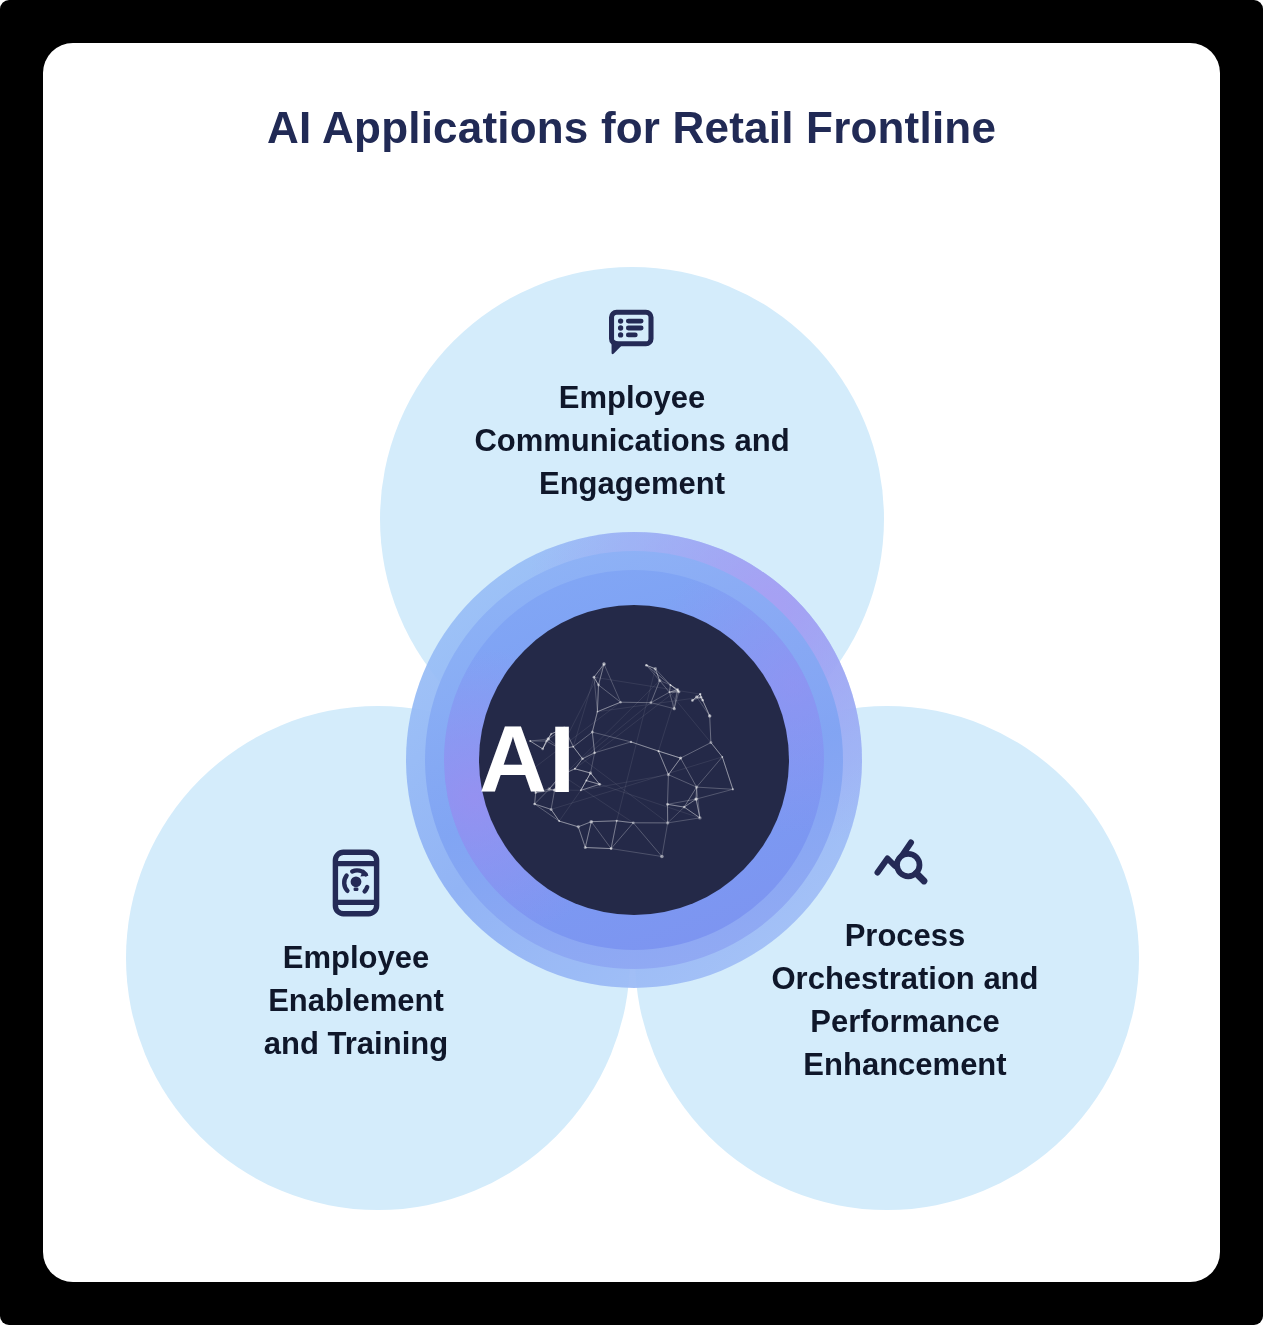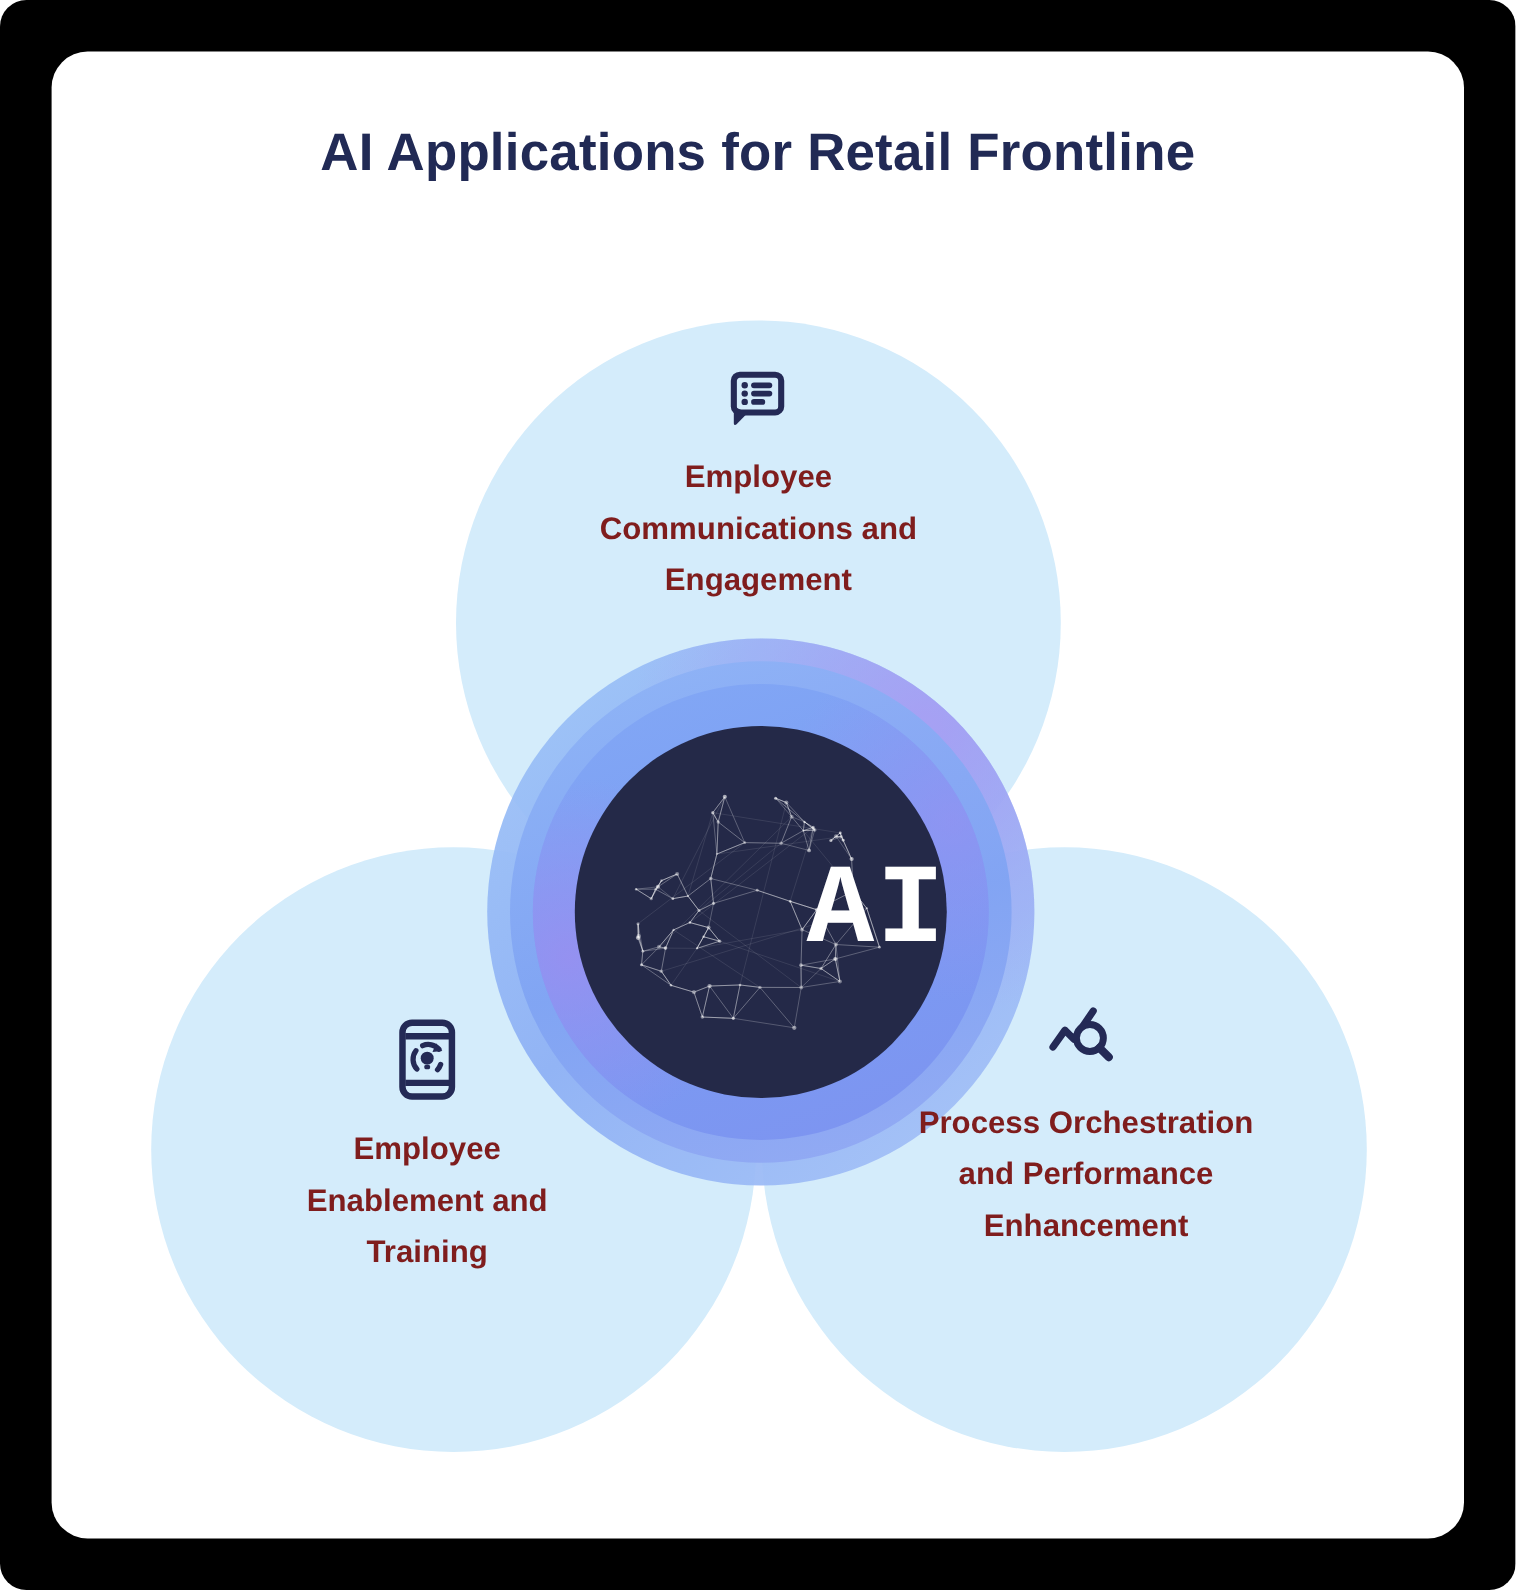--- a/index.html
+++ b/index.html
@@ -1,18 +1,18 @@
 <!DOCTYPE html>
 <html><head>
 <meta charset="utf-8">
 <style>
   html,body{margin:0;padding:0;background:#ffffff;}
   *{box-sizing:border-box;}
   .stage{position:relative;width:1263px;height:1325px;font-family:"Liberation Sans",sans-serif;}
-  .frame{position:absolute;inset:0;background:#000000;border-radius:22px;}
+  .frame{position:absolute;inset:0;background:#000000;border-radius:9px;}
   .card{position:absolute;inset:43px;background:#ffffff;border-radius:30px;overflow:hidden;isolation:isolate;}
 
   .title{position:absolute;top:58px;left:0;width:100%;text-align:center;
          font-size:44px;line-height:53px;font-weight:700;letter-spacing:.2px;color:#212a55;}
 
   .circle{position:absolute;width:504px;height:504px;border-radius:50%;background:#d4ecfb;}
   .circle.top{left:337px;top:224px;}
   .circle.left{left:83px;top:663px;}
   .circle.right{left:592px;top:663px;}
 
@@ -24,31 +24,31 @@
   .glow.mid{left:382px;top:508px;width:418px;height:418px;opacity:.9;
       background:linear-gradient(165deg,#8db2f6 5%,#7fa3f3 55%,#93a8f3 100%);}
   .glow.inner{left:401px;top:527px;width:380px;height:380px;
       background:linear-gradient(160deg,#82a7f5 6%,#7a9cf3 52%,#7e93f0 100%);}
   .glow.inner:before{content:"";position:absolute;inset:0;border-radius:50%;
       background:radial-gradient(circle at 8% 60%,rgba(155,142,240,.8),rgba(155,142,240,0) 36%);}
   .glow.inner:after{content:"";position:absolute;inset:0;border-radius:50%;
       background:radial-gradient(circle at 92% 30%,rgba(154,143,241,.6),rgba(154,143,241,0) 34%);}
 
   .core{position:absolute;left:436px;top:562px;width:310px;height:310px;border-radius:50%;
-        background:#242948;display:flex;align-items:center;justify-content:flex-end;font-family:Liberation Mono, monospace;}
+        background:#242948;display:flex;align-items:center;justify-content:flex-start;}
   .core svg{position:absolute;left:0;top:0;}
   .ai-label{position:relative;color:#ffffff;font-weight:700;font-size:94px;letter-spacing:2px;z-index:2;}
 
   .node-icon{position:absolute;z-index:3;}
   .icon-chat{left:556px;top:257px;}
   .icon-device{left:288px;top:806px;}
   .icon-chart{left:828px;top:788px;}
 
-  .label{position:absolute;z-index:3;text-align:center;color:#7f1d1d;
-         font-weight:700;font-size:26px;line-height:43px;}
+  .label{position:absolute;z-index:3;text-align:center;color:#0f172a;
+         font-weight:700;font-size:31px;line-height:43px;}
   .label.top{left:419px;top:333px;width:340px;}
   .label.left{left:198px;top:893px;width:230px;}
   .label.right{left:712px;top:871px;width:300px;}
 </style>
 </head>
 <body>
 
 <div class="stage">
   <div class="frame">
     <div class="card">

